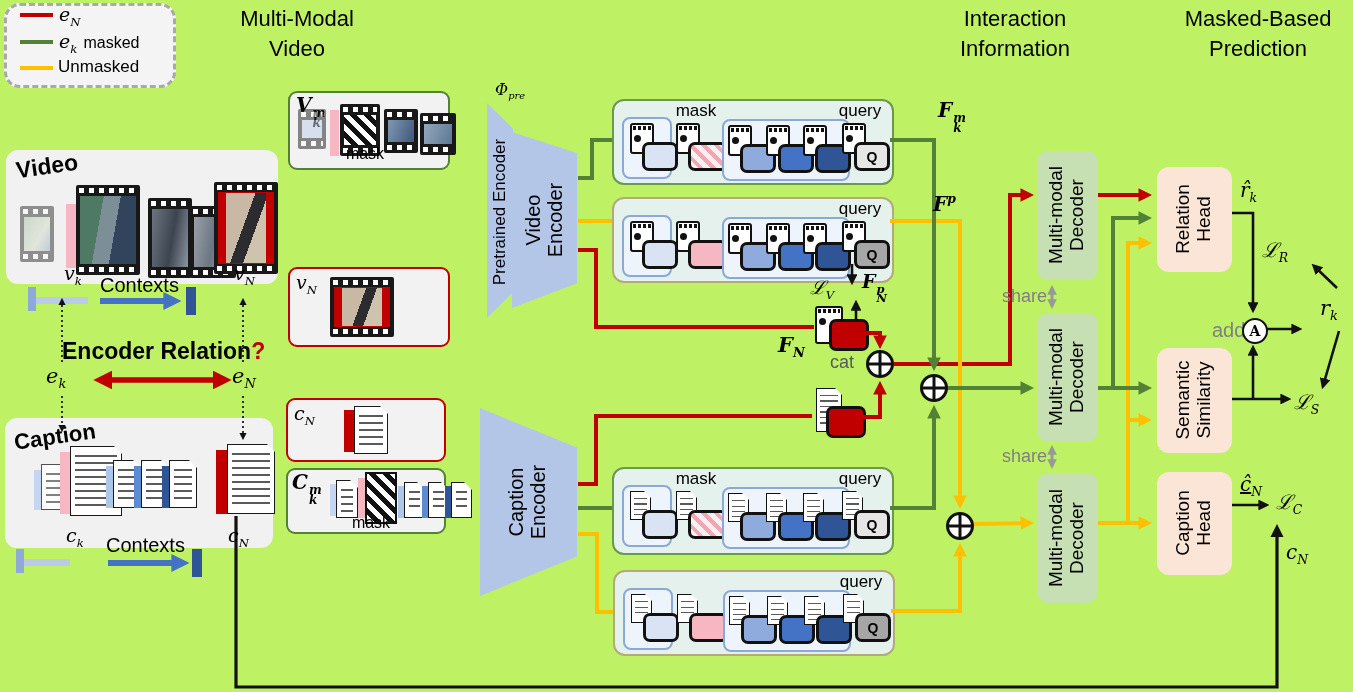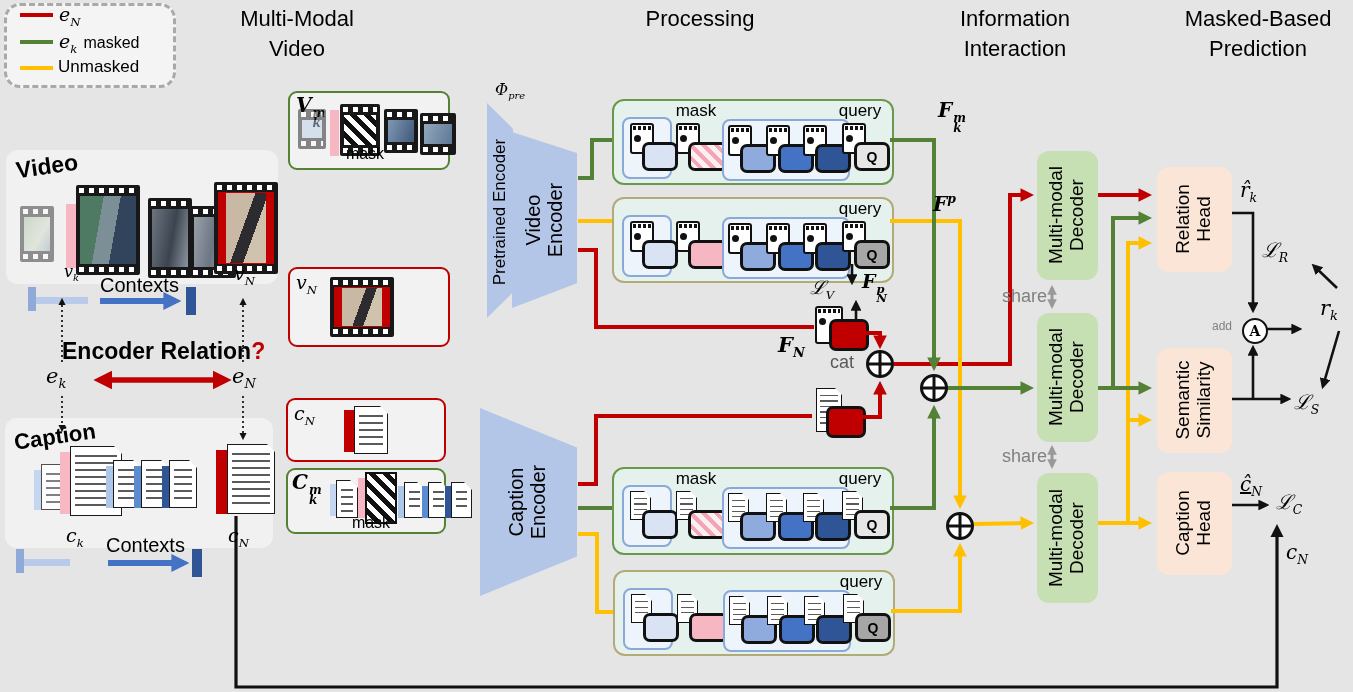--- a/index.html
+++ b/index.html
@@ -1,16 +1,16 @@
 <!DOCTYPE html>
 <html><head>
 <meta charset="utf-8">
 <style>
   html,body{margin:0;padding:0;background:#fff;}
-  #canvas{position:relative;width:1353px;height:692px;background:#e5e5e5;overflow:hidden;
+  #canvas{position:relative;width:1353px;height:692px;background:#bef264;overflow:hidden;
           font-family:"Liberation Sans",sans-serif;color:#000;}
   .abs{position:absolute;}
   .hdr{position:absolute;text-align:center;font-size:22px;line-height:1.35;color:#000;}
   .m{position:absolute;font-family:"DejaVu Serif",serif;font-style:italic;font-size:20px;color:#000;white-space:nowrap;}
   .m.bold{font-weight:bold;}
   .m sub{font-size:0.62em;font-style:italic;}
   .ss{display:inline-flex;flex-direction:column;align-items:flex-start;vertical-align:-0.45em;line-height:0.8;font-size:0.6em;margin-left:1px;}
   .ss sup,.ss sub{position:static;font-size:1em;}
   .gray{color:#808080;}
   .panel{position:absolute;background:#f1f1f1;border-radius:12px;}
@@ -66,25 +66,24 @@
     <span>e</span><sub>k</sub>
     <span style="font-family:'Liberation Sans',sans-serif;font-style:normal;font-size:16px;">masked</span></span>
   <div class="bar lab" style="left:20px;top:66px;width:33px;height:4px;background:#ffc000;"></div>
   <span class="abs lab" style="left:58px;top:57px;font-size:17px;">Unmasked</span>
 
   <div class="hdr" style="left:207px;top:4px;width:180px;">
     <div>Multi-Modal</div>
       <div>Video</div>
     </div>
   <div class="hdr" style="left:600px;top:4px;width:200px;">
-      <div>Processing</div>
     </div>
   <div class="hdr" style="left:925px;top:4px;width:180px;">
-    <div>Information</div>
-      <div>Interaction</div>
+    <div>Interaction</div>
+      <div>Information</div>
     </div>
   <div class="hdr" style="left:1158px;top:4px;width:200px;">
     <div>Masked-Based</div>
       <div>Prediction</div>
     </div>
 
   <div class="panel" style="left:6px;top:150px;width:272px;height:134px;"></div>
   <div class="abs lay" style="left:16px;top:153px;font-size:23px;font-weight:bold;transform:rotate(-8deg);">Video</div>
   <div class="film lay" style="left:20px;top:206px;width:34px;height:56px;opacity:.45;">
     <div class="ph" style="background:linear-gradient(120deg,#9fb8a0,#cfd8c2 60%,#8aa0b8);"></div>
@@ -96,21 +95,21 @@
   <div class="film lay" style="left:148px;top:198px;width:44px;height:80px;">
     <div class="ph" style="background:linear-gradient(100deg,#6d7680,#3c4450 55%,#8b95a0);"></div>
     </div>
   <div class="film lay" style="left:190px;top:206px;width:46px;height:72px;">
     <div class="ph" style="background:linear-gradient(100deg,#9aa0a8,#6b7684 50%,#b7a79a);"></div>
     </div>
   <div class="film lay" style="left:214px;top:182px;width:64px;height:92px;">
     <div class="redband"></div>
     <div class="ph" style="left:12px;right:12px;background:linear-gradient(110deg,#c9b9a4 0 45%,#2c2c30 45% 65%,#cfc3ae 65%);"></div>
     </div>
-  <span class="m lab" style="left:64px;top:262px;font-size:16px;">
+  <span class="m lab" style="left:64px;top:262px;font-size:19px;">
     <span>v</span><sub>k</sub></span>
   <span class="abs lab" style="left:100px;top:274px;font-size:20px;">Contexts</span>
   <span class="m lab" style="left:234px;top:262px;font-size:19px;">
     <span>v</span><sub>N</sub></span>
   <div class="bar" style="left:28px;top:287px;width:8px;height:24px;background:#8fa9d8;"></div>
   <div class="bar" style="left:36px;top:297px;width:52px;height:7px;background:#b9cbe9;"></div>
   <div class="bar" style="left:186px;top:287px;width:10px;height:28px;background:#2f5597;"></div>
 
   <div class="abs lab" style="left:62px;top:338px;font-size:23px;font-weight:bold;">
     <span>Encoder Relation</span><span style="color:#c00000;">?</span></div>
@@ -388,21 +387,21 @@
         <sub>N</sub>
       </span></span>
   <span class="m bold lab" style="left:778px;top:332px;font-size:21px;">
     <span>F</span><sub>N</sub></span>
   <span class="abs lab" style="left:830px;top:352px;font-size:18px;color:#595959;">cat</span>
 
   <span class="m lab" style="left:1240px;top:178px;">
     <span>r̂</span><sub>k</sub></span>
   <span class="m lab" style="left:1262px;top:236px;">
     <span>ℒ</span><sub>R</sub></span>
-  <span class="abs gray lab" style="left:1212px;top:319px;font-size:12px;">add</span>
+  <span class="abs gray lab" style="left:1212px;top:319px;font-size:20px;">add</span>
   <div class="abs lab" style="left:1242px;top:318px;width:22px;height:22px;border:2.6px solid #111;border-radius:50%;background:#fff;
               display:flex;align-items:center;justify-content:center;font-weight:bold;font-size:14px;font-family:'DejaVu Serif',serif;">A</div>
   <span class="m lab" style="left:1320px;top:296px;font-size:21px;">
     <span>r</span><sub>k</sub></span>
   <span class="m lab" style="left:1294px;top:388px;">
     <span>ℒ</span><sub>S</sub></span>
   <span class="m lab" style="left:1240px;top:472px;text-decoration:underline;">
     <span>ĉ</span><sub>N</sub></span>
   <span class="m lab" style="left:1276px;top:488px;">
     <span>ℒ</span><sub>C</sub></span>

